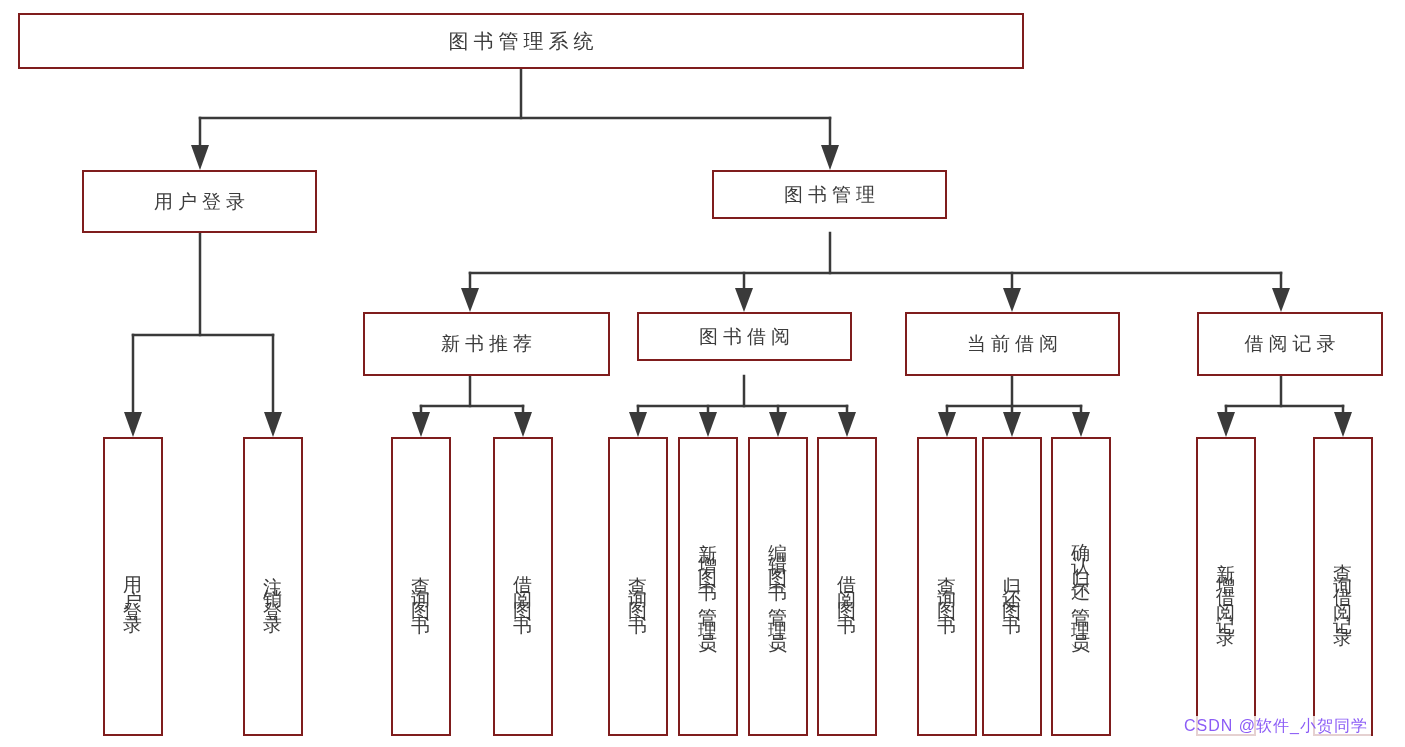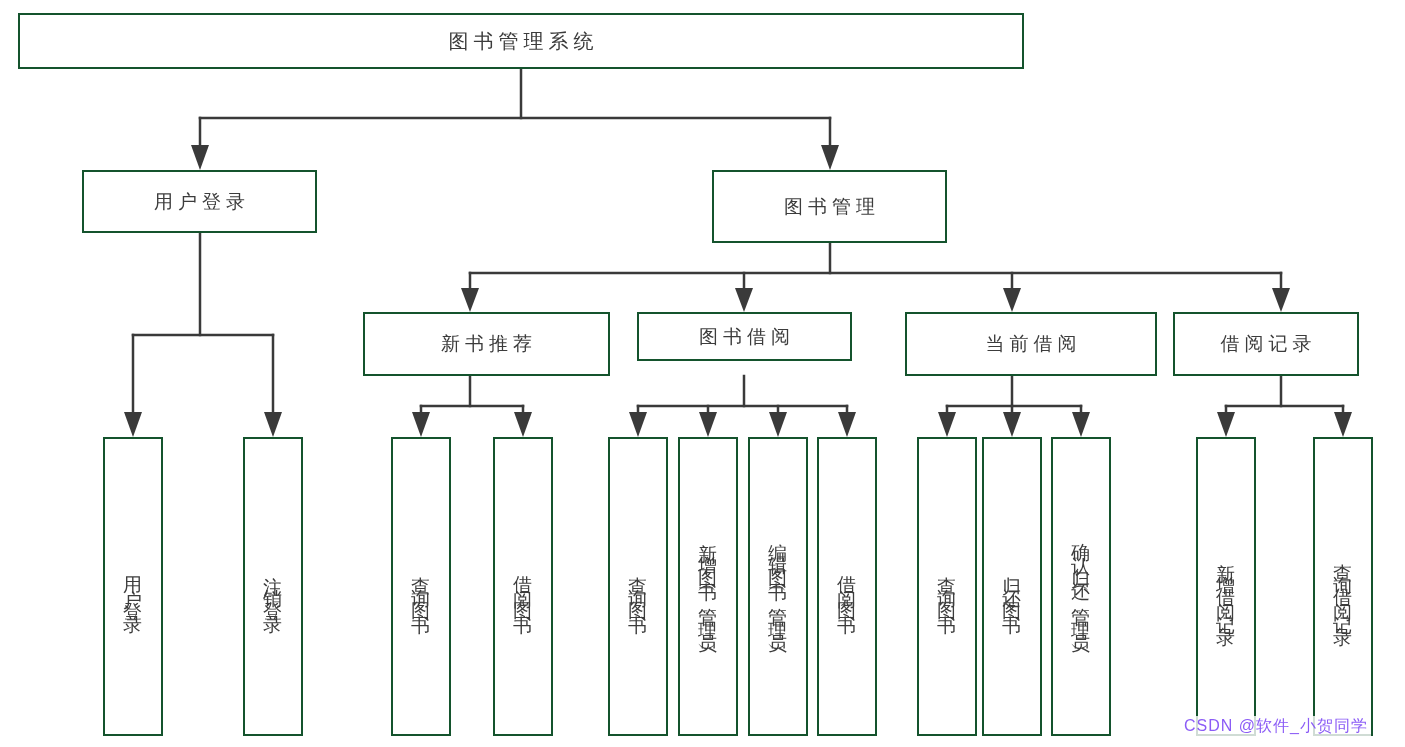--- a/index.html
+++ b/index.html
@@ -13,21 +13,21 @@
     color: #3c3c3c;
   }
   .wires {
     position: absolute;
     left: 0; top: 0;
     width: 1405px; height: 747px;
   }
   .node {
     position: absolute;
     box-sizing: border-box;
-    border: 2px solid #14532d;
+    border: 2px solid #7f1d1d;
     background: #ffffff;
     display: flex;
     align-items: center;
     justify-content: center;
     font-size: 19px;
     color: #3c3c3c;
   }
   .node.h span {
     letter-spacing: 5px;
     text-indent: 5px;
@@ -120,34 +120,34 @@
     </g>
   </svg>
 
   <div class="node h root" style="left:18px;top:13px;width:1006px;height:56px">
     <span>图书管理系统</span>
   </div>
 
   <div class="node h" style="left:82px;top:170px;width:235px;height:63px">
     <span>用户登录</span>
   </div>
-  <div class="node h" style="left:712px;top:170px;width:235px;height:73px">
+  <div class="node h" style="left:712px;top:170px;width:235px;height:49px">
     <span>图书管理</span>
   </div>
 
   <div class="node h" style="left:363px;top:312px;width:247px;height:64px">
     <span>新书推荐</span>
   </div>
   <div class="node h" style="left:637px;top:312px;width:215px;height:49px">
     <span>图书借阅</span>
   </div>
-  <div class="node h" style="left:905px;top:312px;width:252px;height:64px">
+  <div class="node h" style="left:905px;top:312px;width:215px;height:64px">
     <span>当前借阅</span>
   </div>
-  <div class="node h" style="left:1173px;top:312px;width:186px;height:64px">
+  <div class="node h" style="left:1197px;top:312px;width:186px;height:64px">
     <span>借阅记录</span>
   </div>
 
   <div class="node leaf" style="left:103px;top:437px;width:60px;height:299px">
     <span>用户登录</span>
   </div>
   <div class="node leaf" style="left:243px;top:437px;width:60px;height:299px">
     <span>注销登录</span>
   </div>
 

